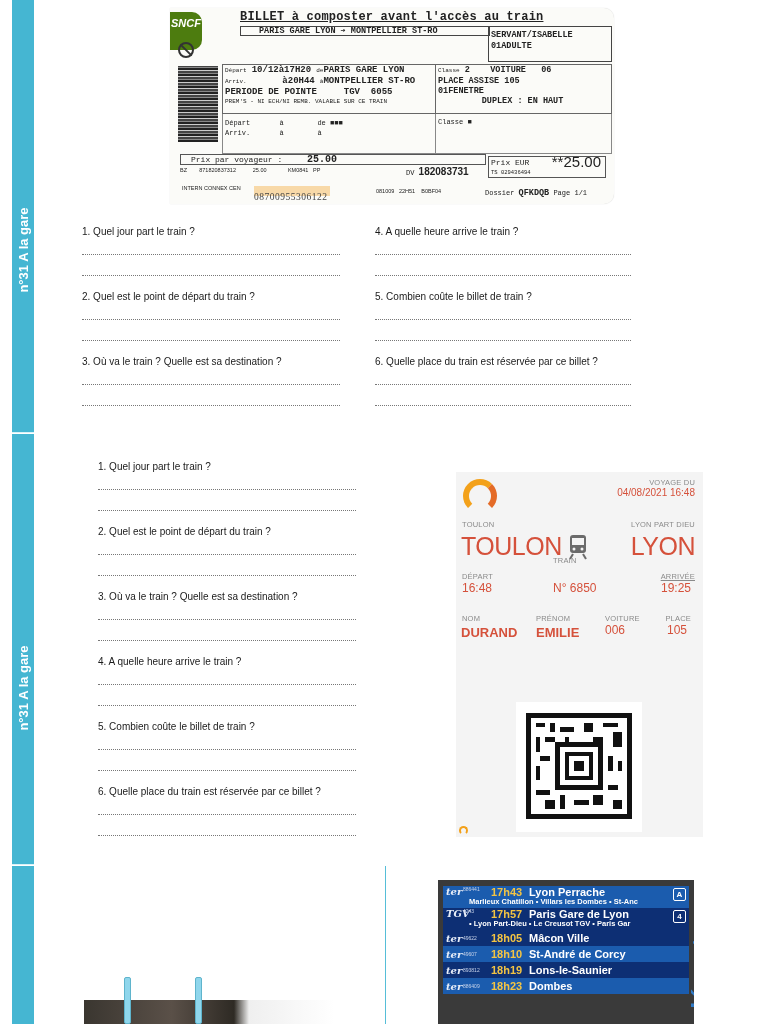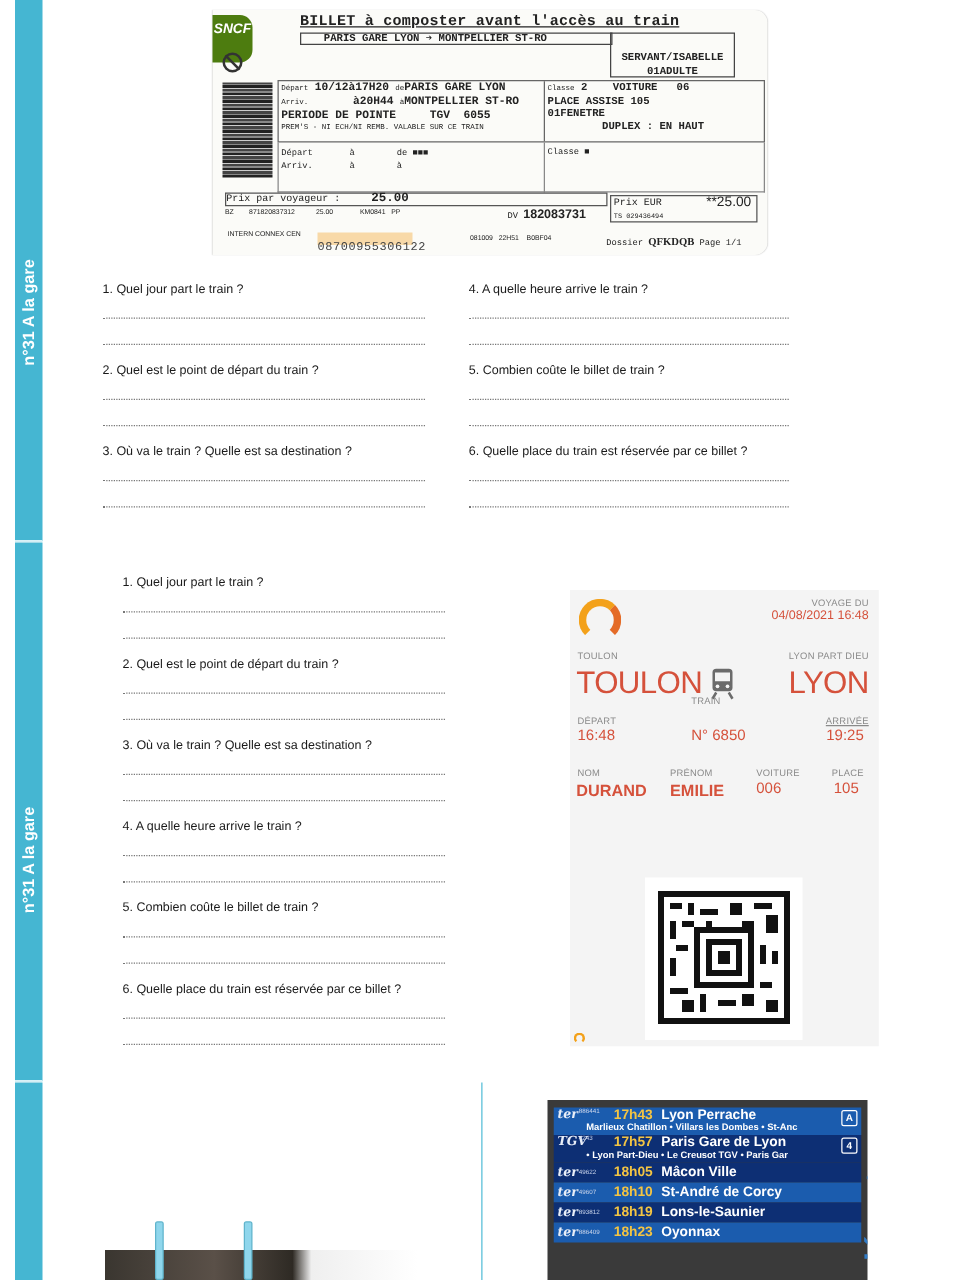--- a/index.html
+++ b/index.html
@@ -10,42 +10,42 @@
     .side-tab { position: absolute; left: 12px; width: 22px; background: #45b6d2; border-bottom: 1px solid #d8f1f7; }
     .side-tab .label { position: absolute; left: 50%; top: 50%; transform: translate(-50%, -50%) rotate(-90deg); white-space: nowrap; color: #fff; font-weight: bold; font-size: 13px; font-family: "Liberation Sans", sans-serif; }
 
     
     .ticket { position: absolute; left: 170px; top: 8px; width: 444px; height: 196px; background: #fbfbf8; font-family: "Liberation Mono", monospace; color: #222; border-radius: 0 10px 10px 0; box-shadow: 0 0 1px #ccc; }
     .ticket .sncf-logo { position: absolute; left: 0; top: 4px; width: 32px; height: 38px; background: #4d7c0f; color: #fff; font-weight: bold; font-style: italic; font-size: 11px; line-height: 22px; text-align: center; border-radius: 0 10px 10px 0; font-family: "Liberation Sans", sans-serif; }
     .ticket .no-smoke { position: absolute; left: 8px; top: 34px; width: 16px; height: 16px; border: 2px solid #333; border-radius: 50%; }
     .ticket .no-smoke::after { content: ""; position: absolute; left: 5px; top: -2px; width: 2px; height: 16px; background: #333; transform: rotate(-45deg); }
     .ticket .title { position: absolute; left: 70px; top: 2px; font-size: 12px; font-weight: bold; letter-spacing: 0.2px; text-decoration: underline; }
     .ticket .route-box { position: absolute; left: 70px; top: 18px; width: 250px; height: 10px; border: 1px solid #444; font-size: 8.5px; font-weight: bold; line-height: 8px; padding-left: 18px; white-space: nowrap; }
-    .ticket .passenger-box { position: absolute; left: 318px; top: 18px; width: 100px; height: 36px; border: 1px solid #444; font-size: 8.5px; font-weight: bold; padding: 14px 2px; line-height: 11px; text-align: center; }
+    .ticket .passenger-box { position: absolute; left: 318px; top: 18px; width: 124px; height: 36px; border: 1px solid #444; font-size: 8.5px; font-weight: bold; padding: 3px 2px; line-height: 11px; }
     .ticket .barcode { position: absolute; left: 8px; top: 58px; width: 40px; height: 76px; background: repeating-linear-gradient(0deg, #222 0 2px, #888 2px 3px, #444 3px 5px, #ccc 5px 6px); }
     .ticket .main-box { position: absolute; left: 52px; top: 56px; width: 390px; height: 50px; border: 1px solid #666; }
     .ticket .main-left { position: absolute; left: 2px; top: 0; font-size: 8.5px; line-height: 10px; white-space: nowrap; }
     .ticket .main-left .small { font-size: 6px; }
     .ticket .main-left b { font-size: 9px; }
     .ticket .main-right { position: absolute; left: 212px; top: 0; width: 176px; height: 48px; border-left: 1px solid #666; font-size: 8.5px; font-weight: bold; line-height: 10px; padding-left: 2px; white-space: nowrap; }
     .ticket .second-box { position: absolute; left: 52px; top: 106px; width: 390px; height: 40px; border: 1px solid #888; border-top: none; font-size: 7px; }
     .ticket .second-left { position: absolute; left: 2px; top: 4px; line-height: 10px; white-space: pre; }
     .ticket .second-right { position: absolute; left: 212px; top: 0; height: 40px; border-left: 1px solid #888; padding: 4px 2px; }
-    .ticket .price-box { position: absolute; left: 10px; top: 146px; width: 306px; height: 11px; border: 1px solid #555; font-size: 8px; line-height: 9px; padding-left: 0; }
+    .ticket .price-box { position: absolute; left: 10px; top: 146px; width: 306px; height: 11px; border: 1px solid #555; font-size: 8px; line-height: 9px; padding-left: 10px; }
     .ticket .price-box b { font-size: 10px; margin-left: 20px; }
     .ticket .price-eur { position: absolute; left: 318px; top: 148px; width: 118px; height: 22px; border: 1px solid #555; font-size: 8px; padding: 1px 2px; line-height: 10px; }
-    .ticket .price-eur .amt { position: absolute; right: 4px; top: 0px; font-size: 11px; font-family: "Liberation Sans", sans-serif; text-align: center; }
+    .ticket .price-eur .amt { position: absolute; right: 4px; top: 0px; font-size: 15px; font-family: "Liberation Sans", sans-serif; text-align: center; }
     .ticket .line-codes { position: absolute; left: 10px; top: 159px; font-size: 5.5px; white-space: pre; font-family: "Liberation Sans", sans-serif; }
     .ticket .dv { position: absolute; left: 236px; top: 158px; font-size: 7px; }
     .ticket .dv b { font-size: 10px; font-family: "Liberation Sans", sans-serif; }
     .ticket .footer-codes { position: absolute; left: 12px; top: 177px; font-size: 5.5px; white-space: pre; font-family: "Liberation Sans", sans-serif; }
     .ticket .number-strip { position: absolute; left: 84px; top: 178px; width: 76px; height: 10px; background: #f8d9a8; }
-    .ticket .bottom-number { position: absolute; left: 84px; top: 184px; font-size: 9.5px; letter-spacing: 0.5px; font-family: Liberation Mono, monospace; color: #444; }
+    .ticket .bottom-number { position: absolute; left: 84px; top: 184px; font-size: 9.5px; letter-spacing: 0.5px; font-family: Liberation Serif, serif; color: #444; }
     .ticket .dossier { position: absolute; left: 315px; top: 180px; font-size: 7px; }
-    .ticket .dossier b { font-size: 8.5px; font-family: Liberation Serif, serif; }
+    .ticket .dossier b { font-size: 8.5px; font-family: Liberation Mono, monospace; }
     .ticket .mid-codes { position: absolute; left: 206px; top: 180px; font-size: 5.5px; white-space: pre; font-family: "Liberation Sans", sans-serif; }
 
     
     .q-col { position: absolute; font-family: "Liberation Sans", sans-serif; font-size: 10px; }
     .q { position: relative; height: 65px; }
     .q .qt { height: 18px; line-height: 12px; }
     .q .dots { border-bottom: 1px dotted #777; height: 11px; margin-bottom: 10px; }
 
     
     .mticket { position: absolute; left: 456px; top: 472px; width: 247px; height: 365px; background: #f4f4f4; font-family: "Liberation Sans", sans-serif; color: #d5513b; }
@@ -335,16 +335,16 @@
   <div class="row c2">
     <span class="op">ter</span>
     <span class="num">893812</span>
     <span class="time">18h19</span>
     <span class="dest">Lons-le-Saunier</span>
   </div>
   <div class="row c1">
     <span class="op">ter</span>
     <span class="num">886409</span>
     <span class="time">18h23</span>
-    <span class="dest">Oyonnax</span>
+    <span class="dest">Dombes</span>
   </div>
   <div class="depart-word">départ</div>
 </div>
 
 </body></html>

